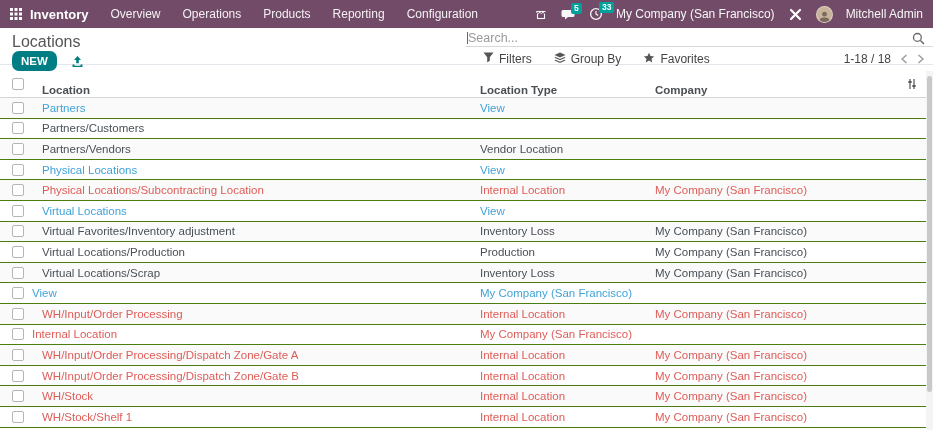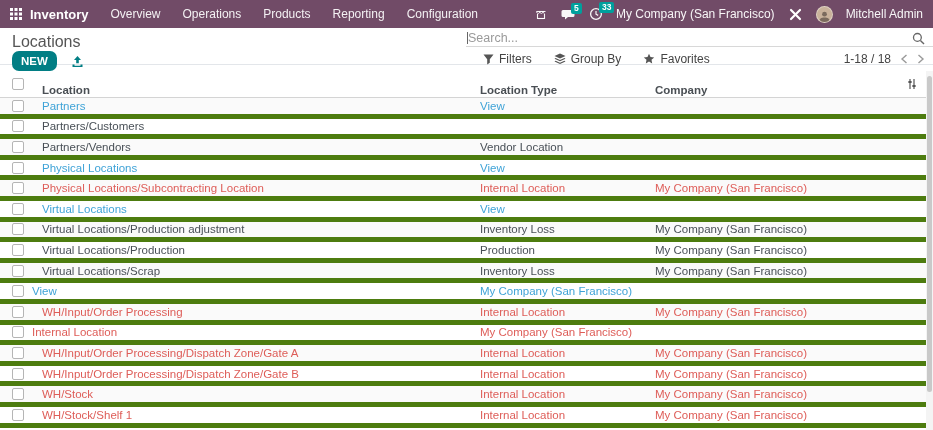--- a/index.html
+++ b/index.html
@@ -33,33 +33,33 @@
   .export-btn { display:flex; align-items:center; cursor:pointer; }
 
   .search-zone { position:absolute; left:466px; right:0; top:2px; height:17px; border-bottom:1px solid #d8d8d8; }
   .search-input { position:absolute; left:2px; top:0; width:420px; height:16px; border:none; outline:none;
                   font-size:12.5px; font-family:inherit; color:#333; background:transparent; }
   .search-input::placeholder { color:#9a9a9a; }
   .search-caret { position:absolute; left:1px; top:2px; width:1px; height:12px; background:#666; }
   .search-mag { position:absolute; right:8px; top:2px; cursor:pointer; }
 
   .filter-row { position:absolute; left:483px; top:24px; display:flex; align-items:center; gap:22px; }
-  .filter-btn { display:flex; align-items:center; gap:5px; font-size:12px; color:#444; cursor:pointer; white-space:nowrap; }
+  .filter-btn { display:flex; align-items:flex-start; gap:5px; font-size:12px; color:#444; cursor:pointer; white-space:nowrap; }
 
   .pager { position:absolute; right:8px; top:24px; display:flex; align-items:center; gap:9px; }
   .pager-text { font-size:12px; color:#444; }
   .pager-btn { cursor:pointer; display:flex; align-items:center; }
 
   
   .table { position:absolute; top:71px; left:0; right:7px; bottom:0; }
   .thead { display:grid; grid-template-columns:32px 448px 175px 1fr 28px; align-items:center;
            height:27px; border-bottom:1px solid #d4d4d4; background:#fff; }
   .th { font-size:11.5px; font-weight:700; color:#4a4f54;margin-top:12px; }
   .trow { display:grid; grid-template-columns:32px 448px 175px 1fr 28px; align-items:center;
-          height:20.6px; border-bottom:5px solid #4d7c0f; cursor:pointer; }
+          height:20.6px; border-bottom:1px solid #4d7c0f; cursor:pointer; }
   .trow:nth-child(odd) { background:#fafafa; }
   .cell { font-size:11.5px; color:#495057; overflow:hidden; white-space:nowrap; text-overflow:ellipsis; }
   .cell-loc { padding-left:10px; }
   .checkbox { width:12px; height:12px; border:1px solid #b5b5b5; border-radius:2px; background:#fff;
               margin-left:12px; cursor:pointer; }
   .trow.link .cell, .trow.link .cell-type { color:var(--link,#3fa3d7); }
   .trow.danger .cell { color:var(--danger,#de5d58); }
   .th-icon { display:flex; justify-content:center; cursor:pointer; }
 
   
@@ -277,21 +277,21 @@
           </div>
       <div class="cell cell-loc">Virtual Locations</div>
       <div class="cell cell-type">View</div>
       <div class="cell"></div>
       <div></div>
     </div>
         <div class="trow normal">
       <div>
             <div class="checkbox"></div>
           </div>
-      <div class="cell cell-loc">Virtual Locations/Production adjustment</div>
+      <div class="cell cell-loc">Virtual Favorites/Inventory adjustment</div>
       <div class="cell cell-type">Inventory Loss</div>
       <div class="cell">My Company (San Francisco)</div>
       <div></div>
     </div>
         <div class="trow normal">
       <div>
             <div class="checkbox"></div>
           </div>
       <div class="cell cell-loc">Virtual Locations/Production</div>
       <div class="cell cell-type">Production</div>

